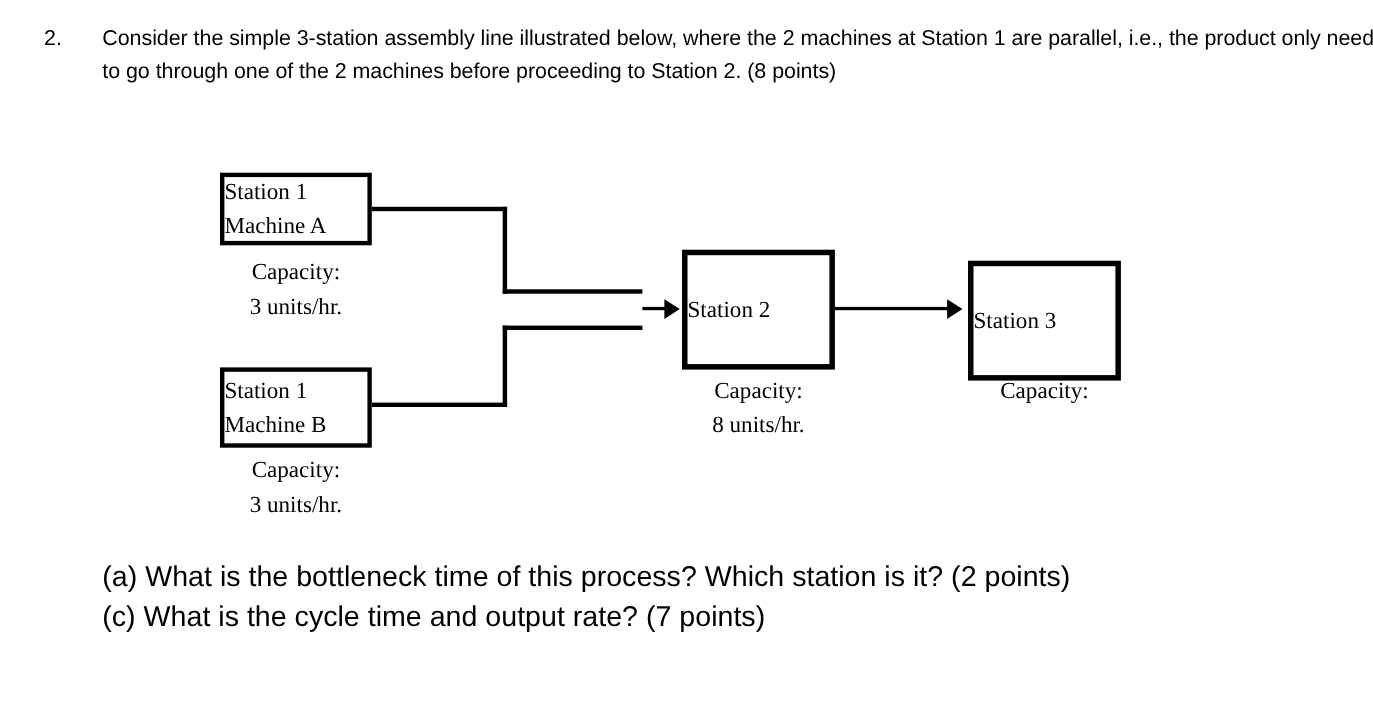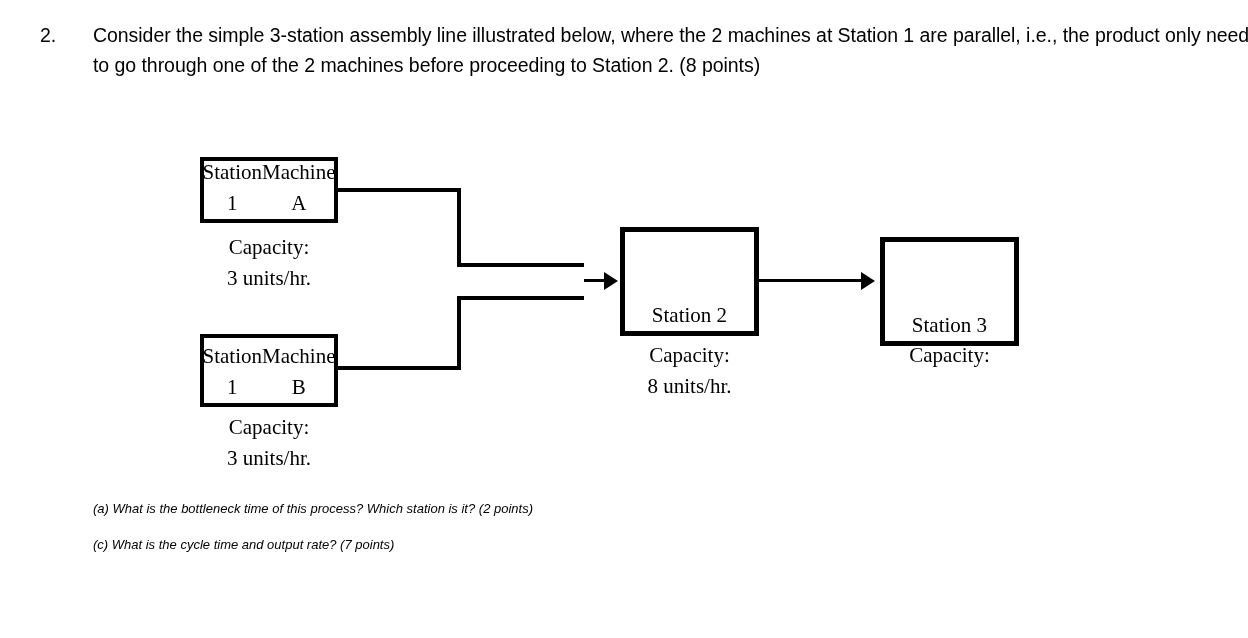--- a/index.html
+++ b/index.html
@@ -59,23 +59,23 @@
     position: absolute;
     box-sizing: border-box;
     background: #ffffff;
     border: 4px solid #000000;
     font-family: "Liberation Serif", serif;
     font-size: 21px;
     line-height: 31px;
     text-align: center;
     color: #000000;
     display: flex;
-    flex-direction: row;
+    flex-direction: column;
     justify-content: center;
-    align-items: flex-end;
+    align-items: flex-start;
     pointer-events: auto;
   }
   #diagram .node.thick {
     border-width: 5px;
   }
   #diagram .cap {
     position: absolute;
     font-family: "Liberation Serif", serif;
     font-size: 21px;
     line-height: 31px;
@@ -125,26 +125,25 @@
   }
   #arrow1-shaft { left: 584px; top: 279px; width: 22px; }
   #arrow1-head  { left: 604px; top: 272px; }
   #arrow2-shaft { left: 759px; top: 279px; width: 104px; }
   #arrow2-head  { left: 861px; top: 272px; }
 
   
   #sub-questions {
     position: absolute;
     left: 93px;
-    top: 491px;
+    top: 506px;
     width: 1000px;
-    font-size: 13px;
+    font-size: 26px;
     line-height: 36px;
     font-family: "Liberation Sans", sans-serif;
-    font-style: italic;
   }
   #sub-questions .subq {
     white-space: nowrap;
   }
 </style>
 </head>
 <body>
 
 <div id="question-stem">
   <div class="q-number">2.</div>

